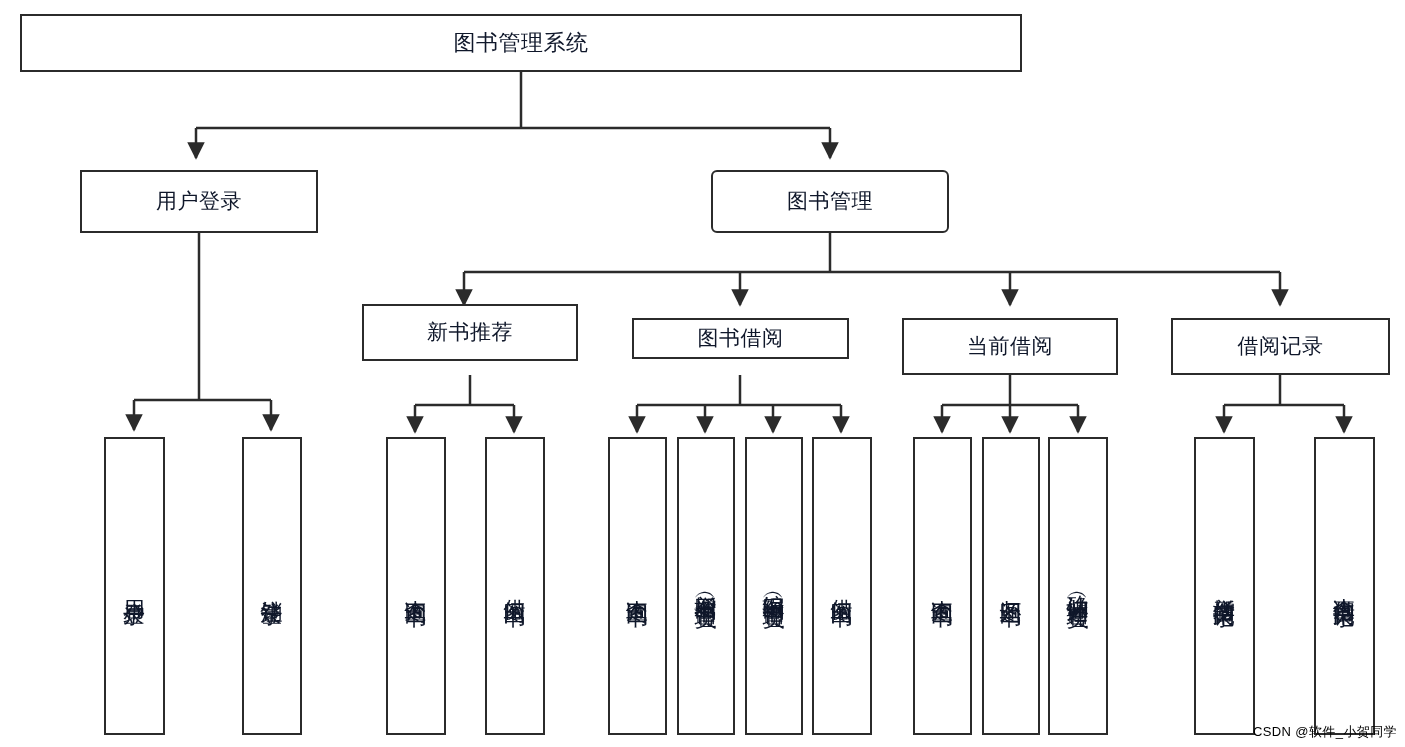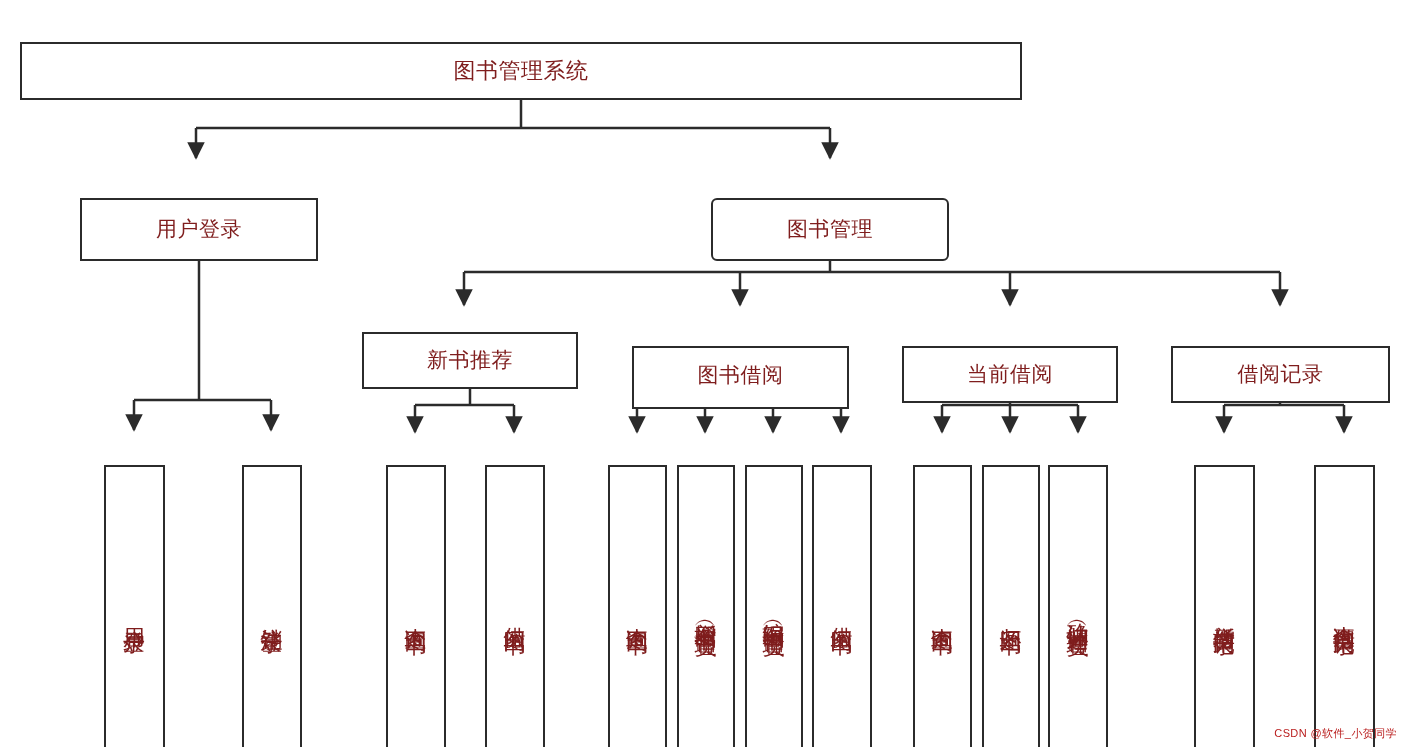--- a/index.html
+++ b/index.html
@@ -27,23 +27,22 @@
     pointer-events: none;
   }
   .node {
     position: absolute;
     box-sizing: border-box;
     background: #ffffff;
     border: 2.5px solid #2b2b2b;
     display: flex;
     align-items: center;
     justify-content: center;
-    color: #7f1d1d;
+    color: #0f172a;
     z-index: 3;
-    margin-top: 28px;
   }
   .node .node-label {
     display: block;
     text-align: center;
     line-height: 1.18;
     letter-spacing: 0.5px;
   }
   
   .node.horiz .node-label {
     font-size: 21px;
@@ -64,22 +63,22 @@
     font-size: 22px;
     line-height: 1.05;
     letter-spacing: 2px;
     white-space: nowrap;
     max-height: 100%;
   }
   .watermark {
     position: absolute;
     right: 8px;
     bottom: 6px;
-    font-size: 11px;
-    color: #b91c1c;
+    font-size: 13px;
+    color: #000000;
     white-space: nowrap;
     z-index: 6;
     letter-spacing: 0.4px;
   }
 </style>
 </head>
 <body>
 
 <div id="diagram-canvas">
 
@@ -140,21 +139,21 @@
   <div class="node horiz" style="left:80px; top:170px; width:238px; height:63px;">
     <span class="node-label">用户登录</span>
   </div>
   <div class="node horiz" style="left:711px; top:170px; width:238px; height:63px;border-radius:6px;">
     <span class="node-label">图书管理</span>
   </div>
 
   <div class="node horiz" style="left:362px; top:304px; width:216px; height:57px;">
     <span class="node-label">新书推荐</span>
   </div>
-  <div class="node horiz" style="left:632px; top:318px; width:217px; height:63px;font-family:Liberation Mono, monospace;">
+  <div class="node horiz" style="left:632px; top:318px; width:217px; height:41px;">
     <span class="node-label">图书借阅</span>
   </div>
   <div class="node horiz" style="left:1171px; top:318px; width:219px; height:57px;">
     <span class="node-label">借阅记录</span>
   </div>
   <div class="node horiz" style="left:902px; top:318px; width:216px; height:57px;">
     <span class="node-label">当前借阅</span>
   </div>
 
   <div class="node vert" style="left:104px; top:437px; width:61px; height:298px;">

